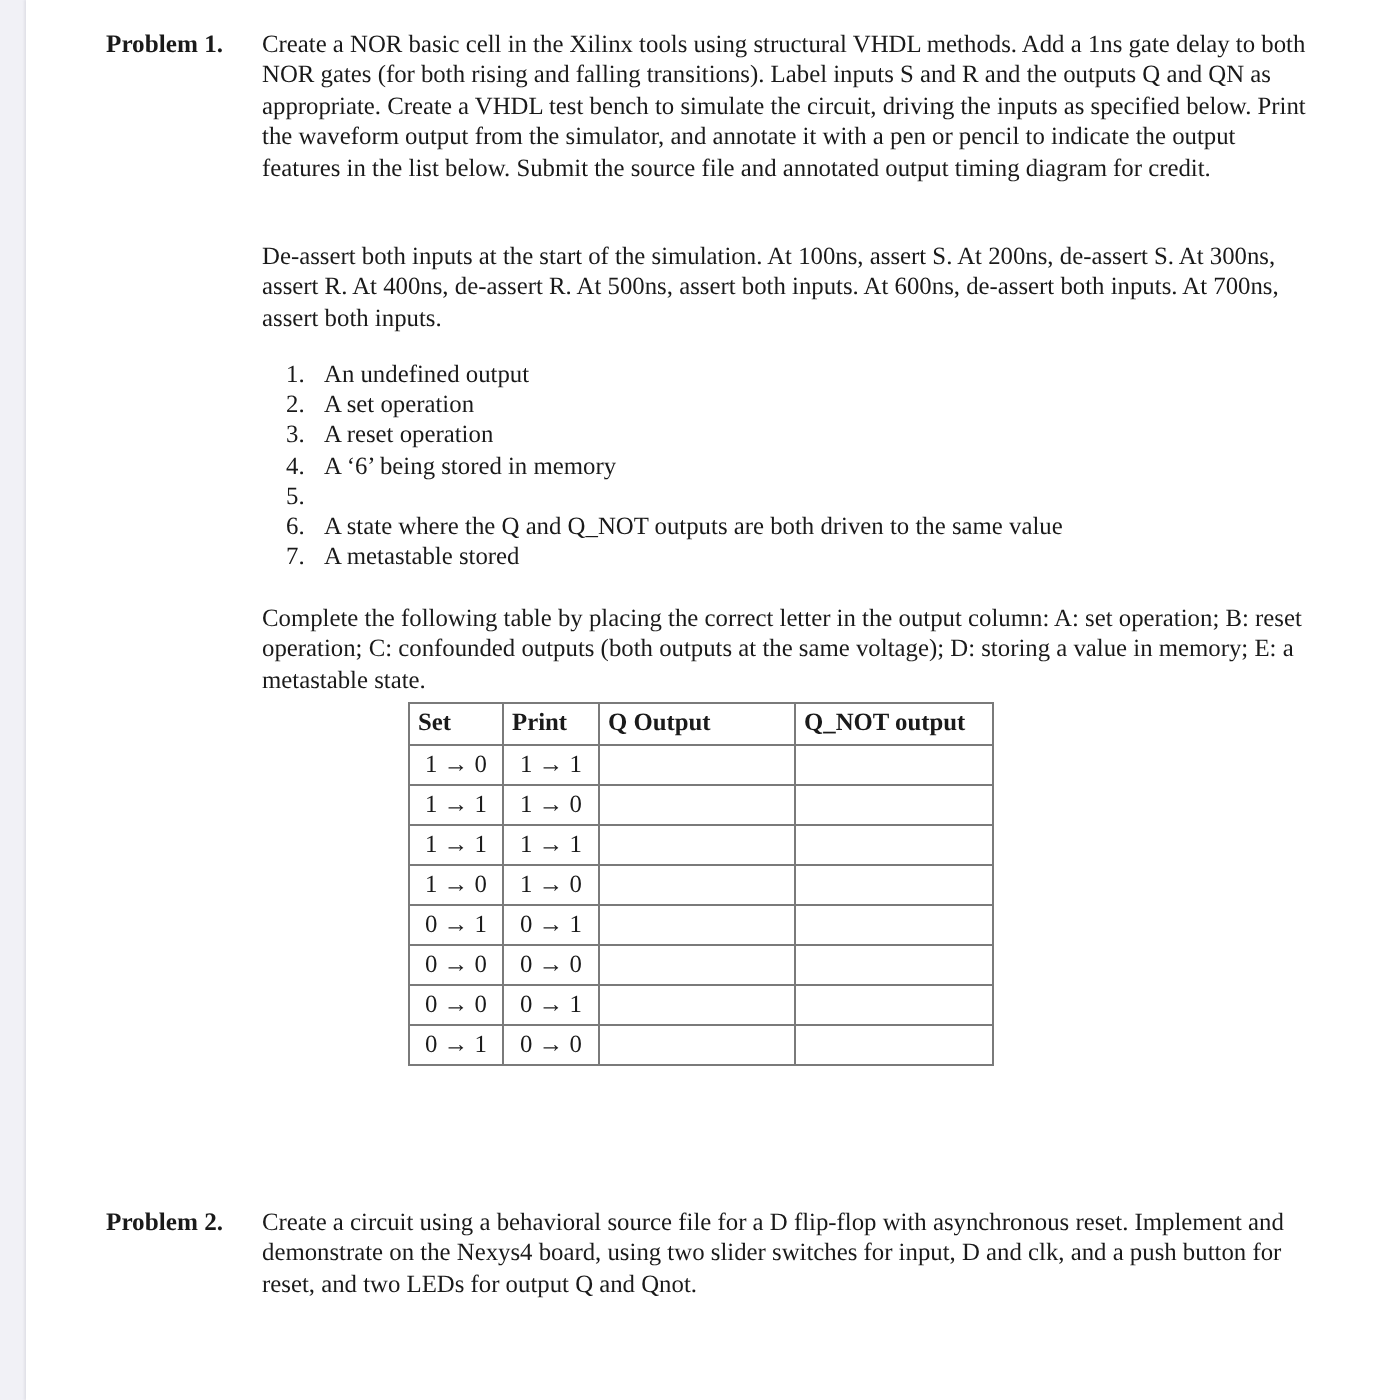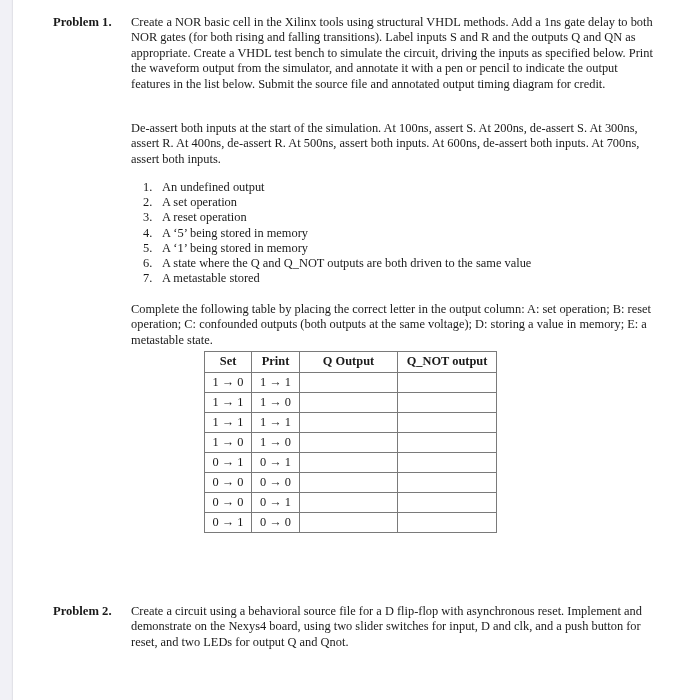--- a/index.html
+++ b/index.html
@@ -73,21 +73,21 @@
     }
     table.truth th, table.truth td {
       border: 1px solid #7a7a7a;
       height: 19px;
       padding: 0 4px;
       text-align: center;
       vertical-align: middle;
     }
     table.truth th {
       font-weight: bold;
-      text-align: center;
+      text-align: left;
       height: 20px;
     }
     table.truth .c-set { width: 38px; }
     table.truth .c-reset { width: 39px; }
     table.truth .c-q { width: 89px; }
     table.truth .c-qn { width: 90px; }
     table.truth td.in { white-space: nowrap; }
   </style>
 </head>
 <body>
@@ -112,25 +112,24 @@
     <li>
         <span class="num">2.</span>
         <span>A set operation</span>
       </li>
     <li>
         <span class="num">3.</span>
         <span>A reset operation</span>
       </li>
     <li>
         <span class="num">4.</span>
-        <span>A ‘5’ being stored in memory</span>
+        <span>A ‘6’ being stored in memory</span>
       </li>
     <li>
         <span class="num">5.</span>
-        <span>A ‘1’ being stored in memory</span>
       </li>
     <li>
         <span class="num">6.</span>
         <span>A state where the Q and Q_NOT outputs are both driven to the same value</span>
       </li>
     <li>
         <span class="num">7.</span>
         <span>A metastable stored</span>
       </li>
   </ol>

